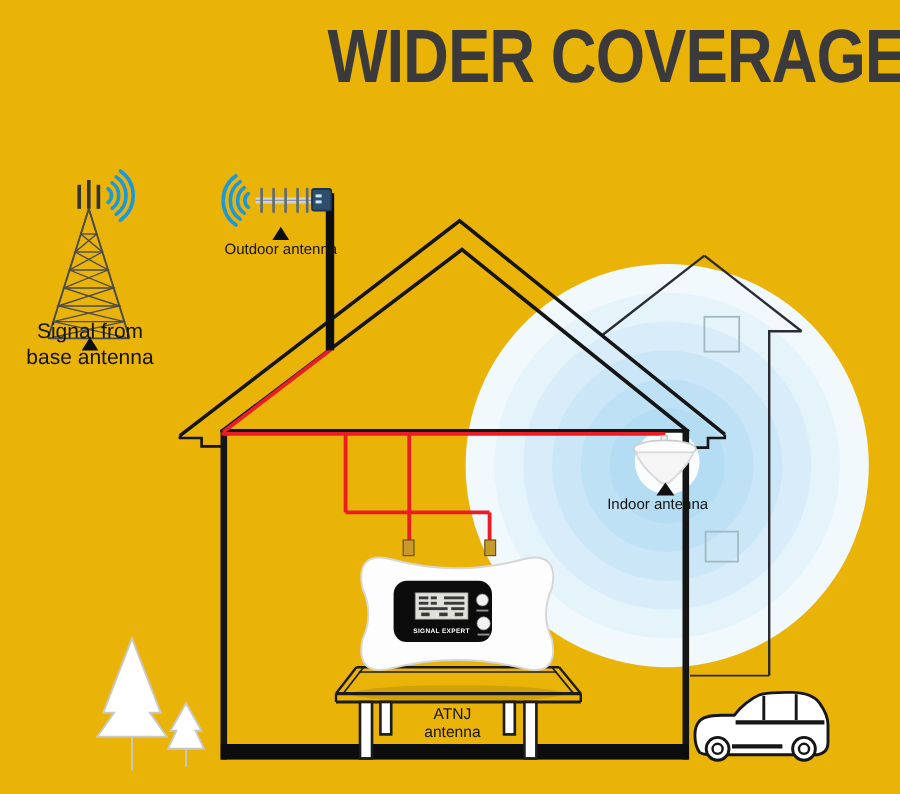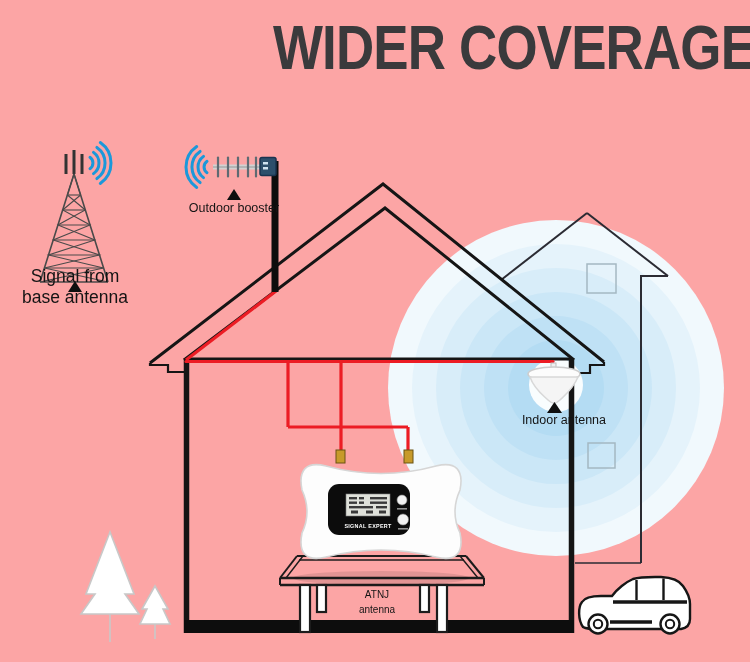--- a/index.html
+++ b/index.html
@@ -1,26 +1,26 @@
 <!DOCTYPE html>
 <html><head>
 <meta charset="utf-8">
 <style>
   html,body{margin:0;padding:0;background:#fff;}
-  .stage{position:relative;width:750px;height:662px;background:#fca5a5;overflow:hidden;
+  .stage{position:relative;width:750px;height:662px;background:#eab308;overflow:hidden;
          font-family:"Liberation Sans",sans-serif;}
   .scene{position:absolute;left:0;top:0;}
   .title{position:absolute;left:232px;top:14px;width:512px;text-align:center;
          font-weight:bold;font-size:63px;line-height:66px;letter-spacing:-1px;
          color:#3a3a3c;white-space:nowrap;transform:scaleX(0.84);transform-origin:center;}
   .lbl{position:absolute;color:#141414;}
   .lbl-tower{left:14px;top:266px;width:122px;font-size:17.5px;line-height:21px;text-align:center;}
   .lbl-outdoor{left:178px;top:201px;width:112px;font-size:12.5px;text-align:center;}
-  .lbl-indoor{left:506px;top:413px;width:100px;font-size:12.5px;text-align:right;}
-  .lbl-booster{left:337px;top:588px;width:80px;font-size:10px;line-height:14.5px;text-align:center;}
+  .lbl-indoor{left:506px;top:413px;width:100px;font-size:12.5px;text-align:left;}
+  .lbl-booster{left:337px;top:588px;width:80px;font-size:13px;line-height:14.5px;text-align:center;}
 </style>
 </head>
 <body>
 
 <div class="stage">
 
   <svg class="scene" width="750" height="662" viewBox="0 0 750 662">
 
     <g>
       <circle cx="556" cy="388" r="168" fill="#f1f9fd"></circle>
@@ -191,21 +191,21 @@
     </g>
   </svg>
 
   <div class="title">WIDER COVERAGE</div>
 
   <div class="lbl lbl-tower">
     <div>Signal from</div>
     <div>base antenna</div>
   </div>
 
-  <div class="lbl lbl-outdoor">Outdoor booster</div>
+  <div class="lbl lbl-outdoor">Outdoor antenna</div>
 
   <div class="lbl lbl-indoor">Indoor antenna</div>
 
   <div class="lbl lbl-booster">
     <div>ATNJ</div>
     <div>antenna</div>
   </div>
 
 </div>
 

